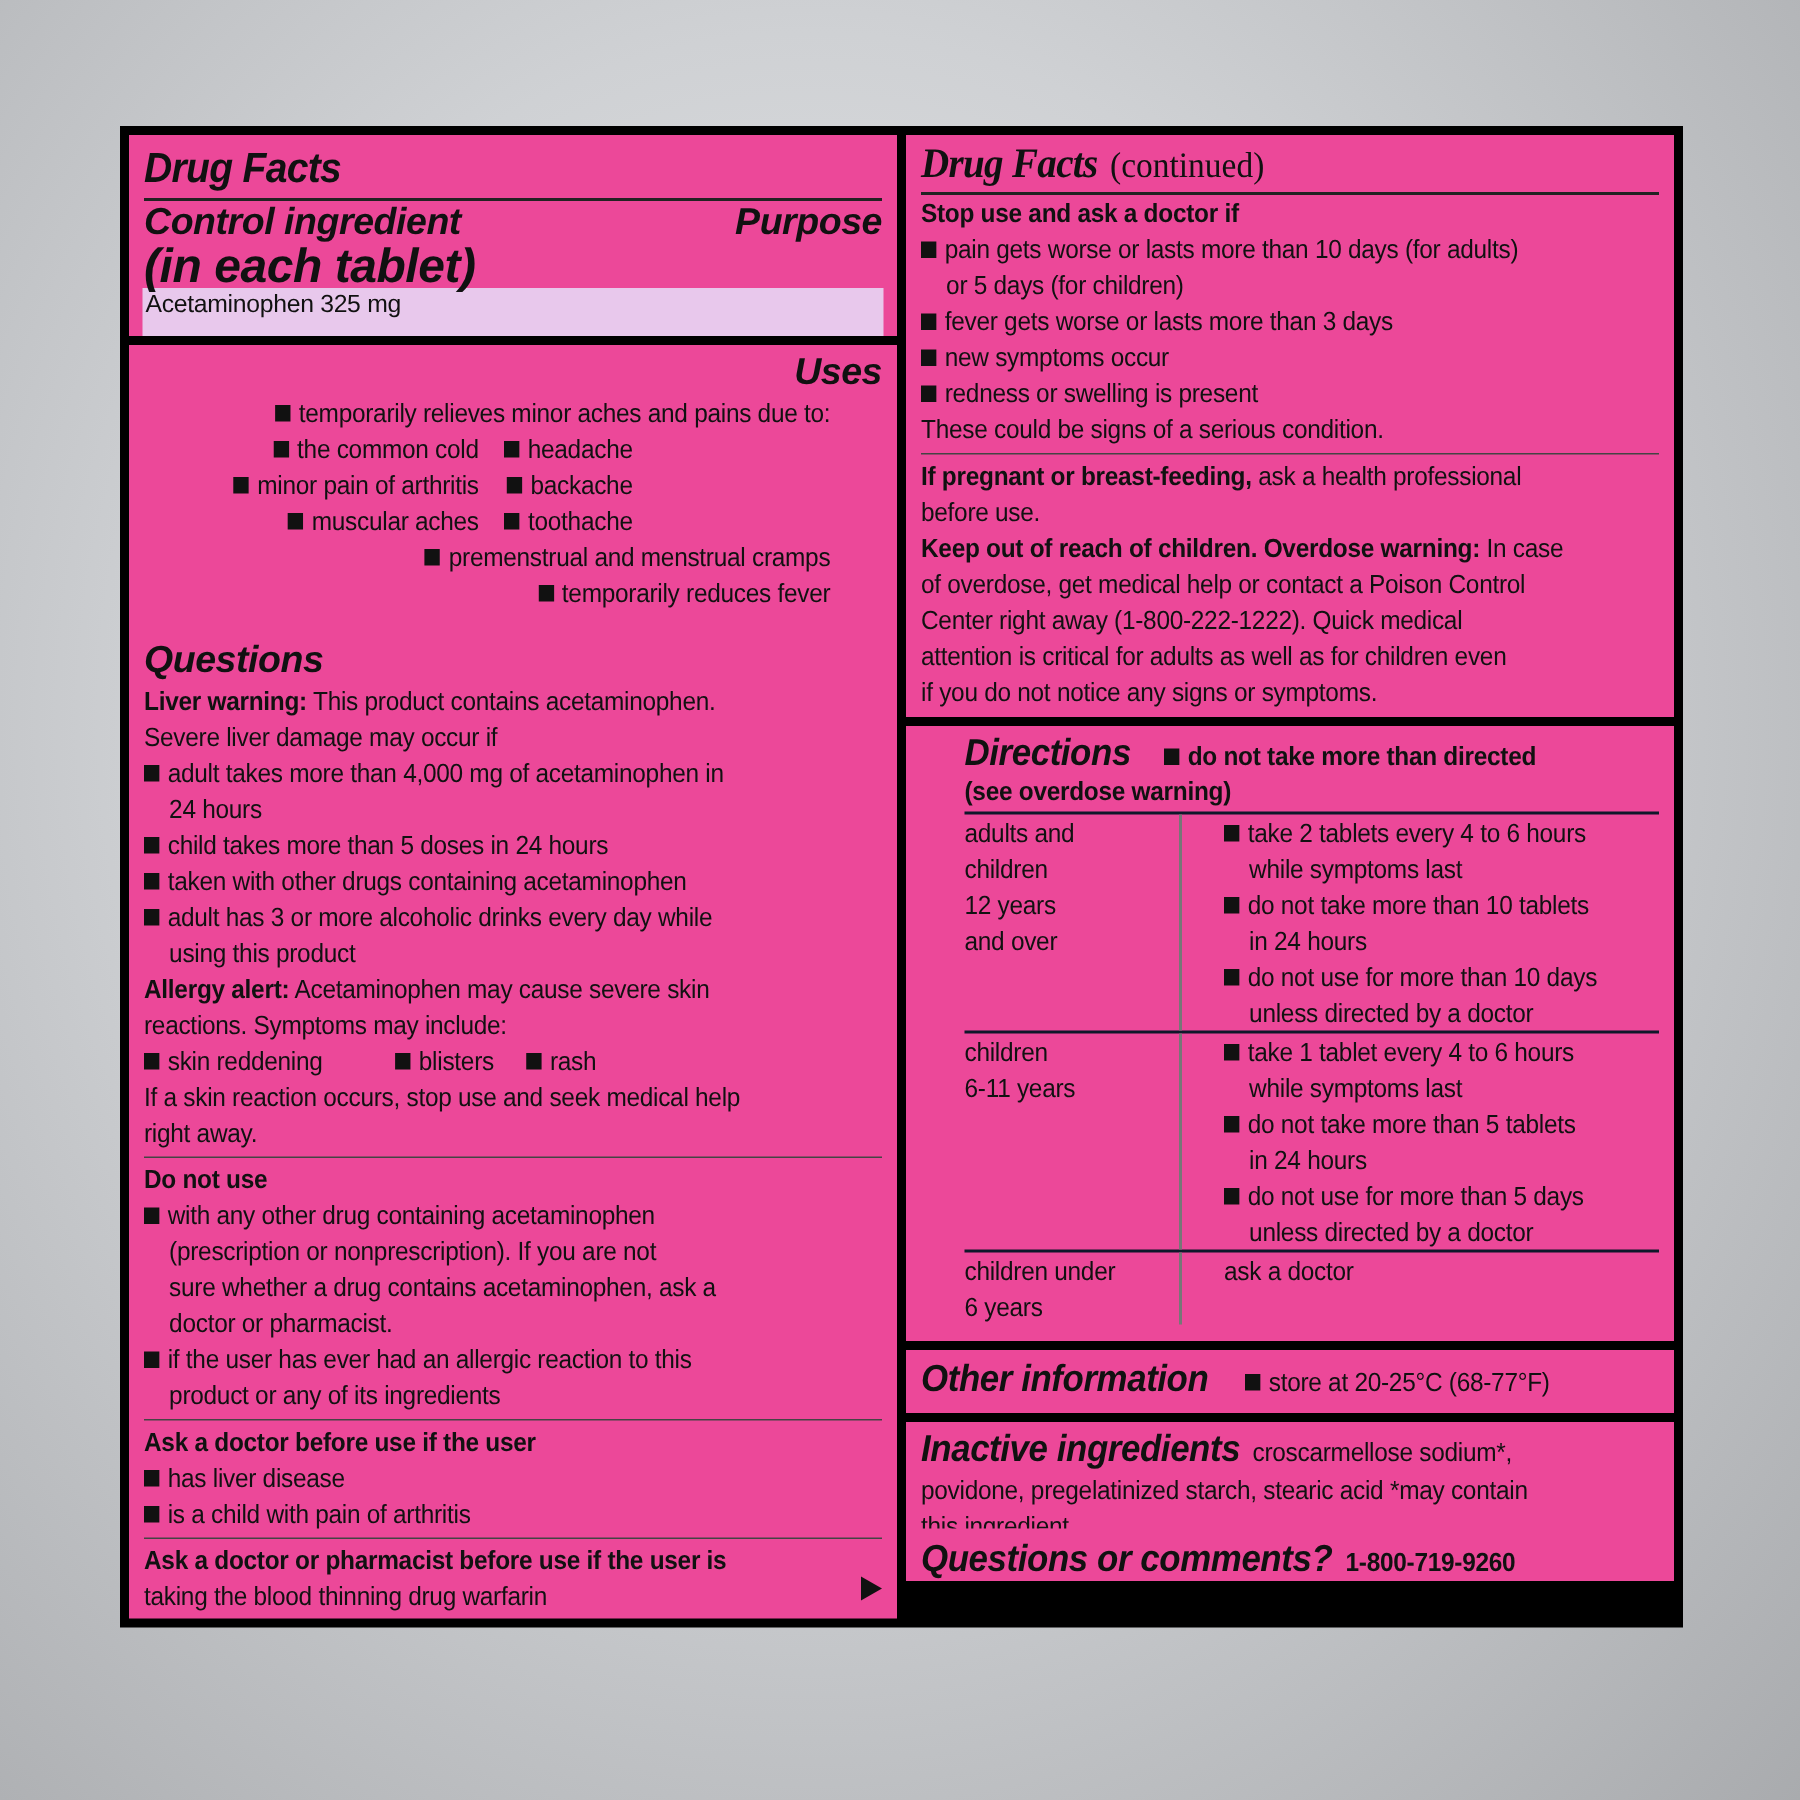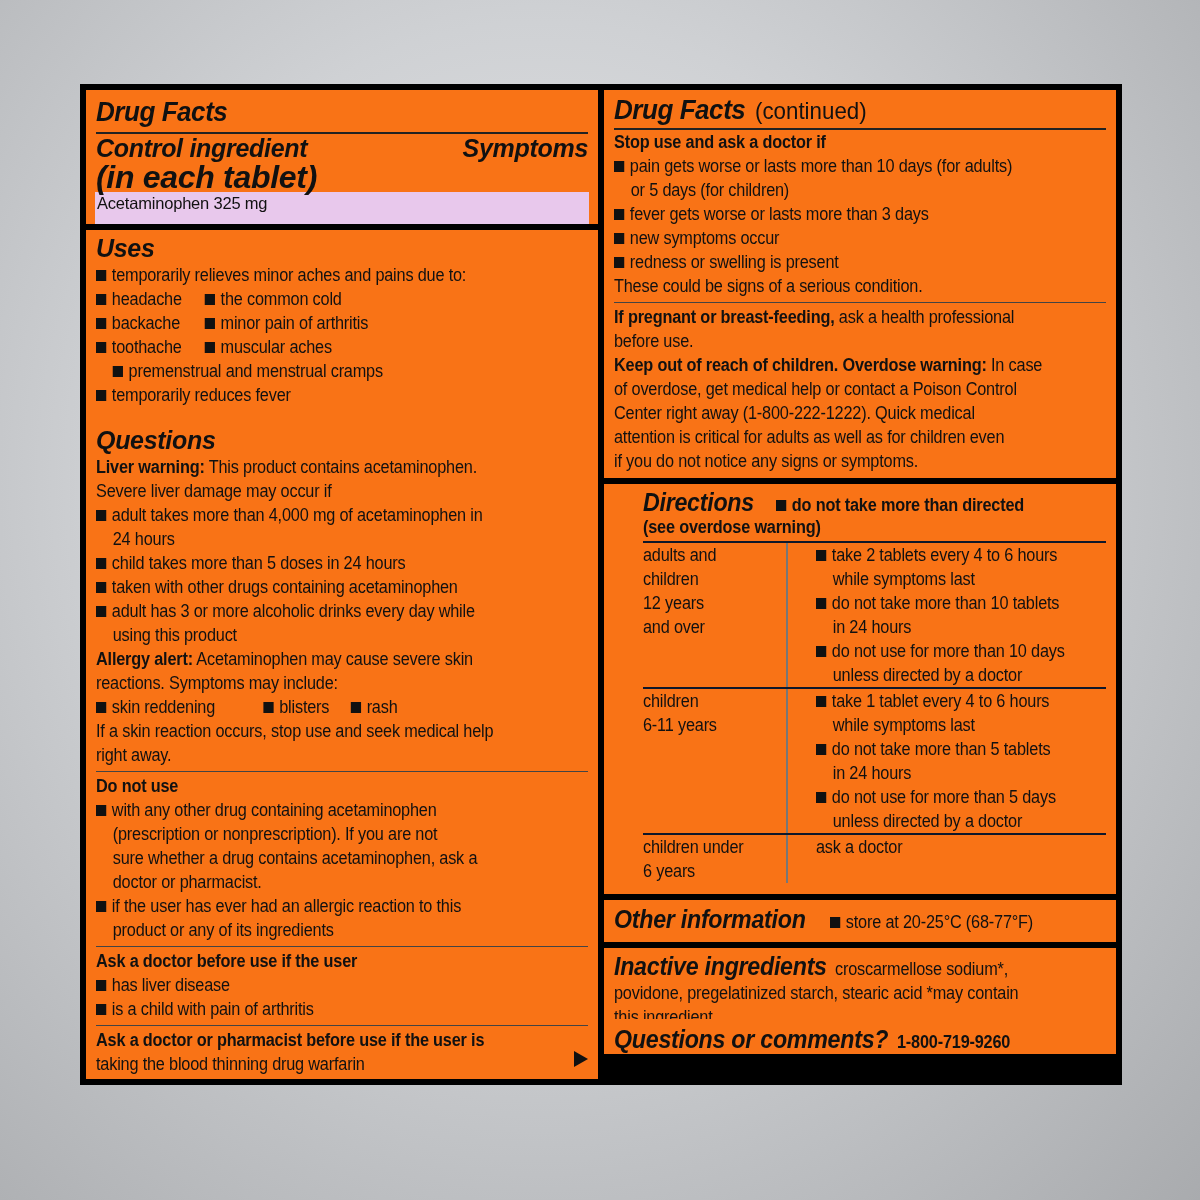--- a/index.html
+++ b/index.html
@@ -10,21 +10,21 @@
     color: #111;
     position: relative;
   }
   .label {
     position: absolute; left: 80px; top: 84px; width: 1042px; height: 1001px;
     background: #000; box-sizing: border-box;
   }
   .col { position: absolute; top: 6px; background: #000; }
   .col-left { left: 6px; width: 512px; height: 989px; }
   .col-right { left: 524px; width: 512px; height: 989px; }
-  .panel { position: absolute; left: 0; width: 100%; background: #f97316; box-sizing: border-box; padding: 0 10px; overflow: hidden; }
+  .panel { position: absolute; left: 0; width: 100%; background: #ec4899; box-sizing: border-box; padding: 0 10px; overflow: hidden; }
   .t { font-size: 17.5px; line-height: 24px; letter-spacing: -0.2px; white-space: nowrap; transform: scaleX(0.93); transform-origin: left; }
   .h1 { font-weight: bold; font-style: italic; font-size: 28px; line-height: 32px; letter-spacing: -0.5px; transform: scaleX(0.93); transform-origin: left; white-space: nowrap; }
   .h2 { font-weight: bold; font-style: italic; font-size: 25px; line-height: 29px; letter-spacing: -0.3px; white-space: nowrap; }
   .b { font-weight: bold; }
   .sq { display: inline-block; width: 11px; height: 11px; background: #111; margin-right: 6px; vertical-align: 0px; }
   .ind { padding-left: 18px; }
   .rule { border-top: 2px solid #222; margin: 0; }
   .rule-thin { border-top: 1.5px solid #444; }
   .row { display: flex; }
   .pink { background: #e8c8ec; margin: 0 -1px; padding: 0 2px; flex-direction: column; }
@@ -39,42 +39,42 @@
 <div class="label">
 
   <div class="col col-left">
 
     <div class="panel" style="top:0;height:134px;padding-top:6px;">
       <div class="h1">Drug Facts</div>
       <div class="rule" style="margin-top:4px;"></div>
       <div style="position:relative;">
         <div class="h2" style="font-size:25px;line-height:29px;">Control ingredient</div>
         <div class="h2" style="font-size:32px;line-height:29px;">(in each tablet)</div>
-        <div class="h2" style="position:absolute;right:0;top:0;">Symptoms</div>
+        <div class="h2" style="position:absolute;right:0;top:0;">Purpose</div>
       </div>
       <div class="pink t" style="transform:none;font-size:16.5px;line-height:22px;display:flex;">
         <span>Acetaminophen 325 mg</span>
         <span>................</span>
         <span>Pain reliever/fever reducer</span>
       </div>
     </div>
 
-    <div class="panel" style="top:140px;height:222px;padding-top:4px;">
+    <div class="panel" style="top:140px;height:222px;padding-top:4px;text-align:right;">
       <div class="h2">Uses</div>
       <div class="t"><span class="sq"></span><span>temporarily relieves minor aches and pains due to:</span></div>
       <div class="row">
+        <div style="width:240px;">
+          <div class="t ind"><span class="sq"></span><span>the common cold</span></div>
+          <div class="t ind"><span class="sq"></span><span>minor pain of arthritis</span></div>
+          <div class="t ind"><span class="sq"></span><span>muscular aches</span></div>
+        </div>
         <div>
           <div class="t"><span class="sq"></span><span>headache</span></div>
           <div class="t"><span class="sq"></span><span>backache</span></div>
           <div class="t"><span class="sq"></span><span>toothache</span></div>
-        </div>
-        <div style="width:240px;">
-          <div class="t ind"><span class="sq"></span><span>the common cold</span></div>
-          <div class="t ind"><span class="sq"></span><span>minor pain of arthritis</span></div>
-          <div class="t ind"><span class="sq"></span><span>muscular aches</span></div>
         </div>
       </div>
       <div class="t ind"><span class="sq"></span><span>premenstrual and menstrual cramps</span></div>
       <div class="t"><span class="sq"></span><span>temporarily reduces fever</span></div>
     </div>
 
     <div class="panel" style="top:328px;height:661px;padding-top:8px;">
       <div class="h2">Questions</div>
       <div class="t"><span class="b">Liver warning:</span><span> This product contains acetaminophen.</span></div>
       <div class="t">Severe liver damage may occur if</div>
@@ -106,21 +106,21 @@
       <div class="rule-thin" style="margin:4px 0 2px;"></div>
       <div class="t b">Ask a doctor or pharmacist before use if the user is</div>
       <div class="t">taking the blood thinning drug warfarin</div>
       <div class="arrow"></div>
     </div>
   </div>
 
   <div class="col col-right">
 
     <div class="panel" style="top:0;height:388px;padding-top:4px;">
-      <div style="white-space:nowrap;"><span class="h1" style="display:inline-block;">Drug Facts</span><span style="font-size:24px;transform:scaleX(0.93);display:inline-block;transform-origin:left;"> (continued)</span></div>
+      <div style="white-space:nowrap;font-family:Liberation Serif, serif;"><span class="h1" style="display:inline-block;">Drug Facts</span><span style="font-size:24px;transform:scaleX(0.93);display:inline-block;transform-origin:left;"> (continued)</span></div>
       <div class="rule" style="margin-top:2px;"></div>
       <div class="t b">Stop use and ask a doctor if</div>
       <div class="t"><span class="sq"></span><span>pain gets worse or lasts more than 10 days (for adults)</span></div>
       <div class="t ind">or 5 days (for children)</div>
       <div class="t"><span class="sq"></span><span>fever gets worse or lasts more than 3 days</span></div>
       <div class="t"><span class="sq"></span><span>new symptoms occur</span></div>
       <div class="t"><span class="sq"></span><span>redness or swelling is present</span></div>
       <div class="t">These could be signs of a serious condition.</div>
       <div class="rule-thin" style="margin:4px 0 2px;"></div>
       <div class="t"><span class="b">If pregnant or breast-feeding,</span><span> ask a health professional</span></div>

